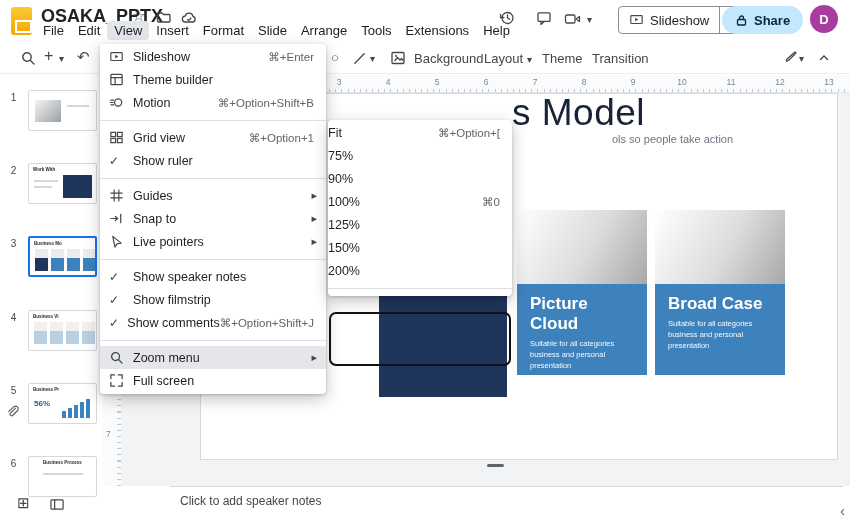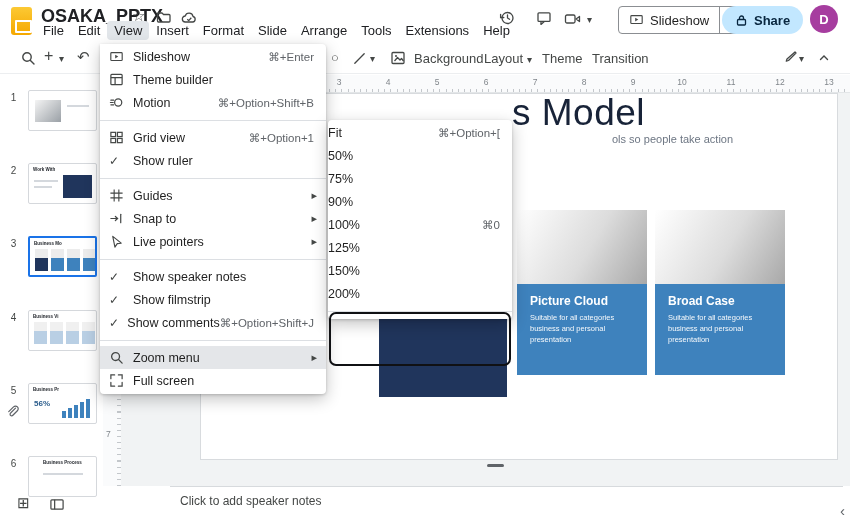--- a/index.html
+++ b/index.html
@@ -50,21 +50,21 @@
           background-size:4px 100%; background-position:14px 0; background-repeat:no-repeat; }
   .rnv { position:absolute; left:3px; font-size:8.5px; color:#80868b; }
 
   #slide { position:absolute; left:200px; top:93px; width:638px; height:367px; background:#fff;
           border:1px solid #d8dbde; }
   #slide-title { position:absolute; left:512px; top:92px; font-size:37px; font-weight:500; color:#182338; letter-spacing:.5px; }
   #slide-sub { position:absolute; left:612px; top:133px; font-size:11px; color:#6d7683; }
   .card { position:absolute; top:210px; width:130px; height:165px; }
   .card .img { height:74px; background:linear-gradient(120deg,#ffffff 0%,#dcdcdc 55%,#a8a8a8 100%); }
   .card .cbody { height:91px; background:var(--c-card-blue,#3e82bd); color:#fff; padding:10px 13px 0; }
-  .card .ct { font-size:12px; font-weight:bold; }
+  .card .ct { font-size:17px; font-weight:bold; }
   .card .cb { margin-top:5px; font-size:7.5px; line-height:1.45; opacity:.95; }
   #card-navy { position:absolute; left:379px; top:210px; width:128px; height:187px;
           background:var(--c-card-navy,#20355c); }
   #hscroll { position:absolute; left:487px; top:464px; width:17px; height:3px; background:#5f6368; border-radius:2px; }
 
   
   .tnum { position:absolute; left:5px; width:17px; text-align:center; font-size:10px; color:#444746; }
   .thumb { position:absolute; left:28px; width:69px; height:41px; background:#fff; border:1px solid #d5d8dc;
           border-radius:2px; overflow:hidden; }
   .thumb.sel { border:2px solid var(--c-accent-blue,#1a73e8); }
@@ -437,23 +437,20 @@
       <span class="vm-label">Full screen</span>
     </div>
   </div>
 
   <div class="menu" id="zoom-menu">
     <div class="zm-row">
       <span class="vm-label">Fit</span>
       <span class="vm-sc">⌘+Option+[</span>
     </div>
     <div class="zm-row">
-      <span class="vm-label">50%</span>
-    </div>
-    <div class="zm-row">
       <span class="vm-label">75%</span>
     </div>
     <div class="zm-row">
       <span class="vm-label">90%</span>
     </div>
     <div class="zm-row">
       <span class="vm-label">100%</span>
       <span class="vm-sc">⌘0</span>
     </div>
     <div class="zm-row">

